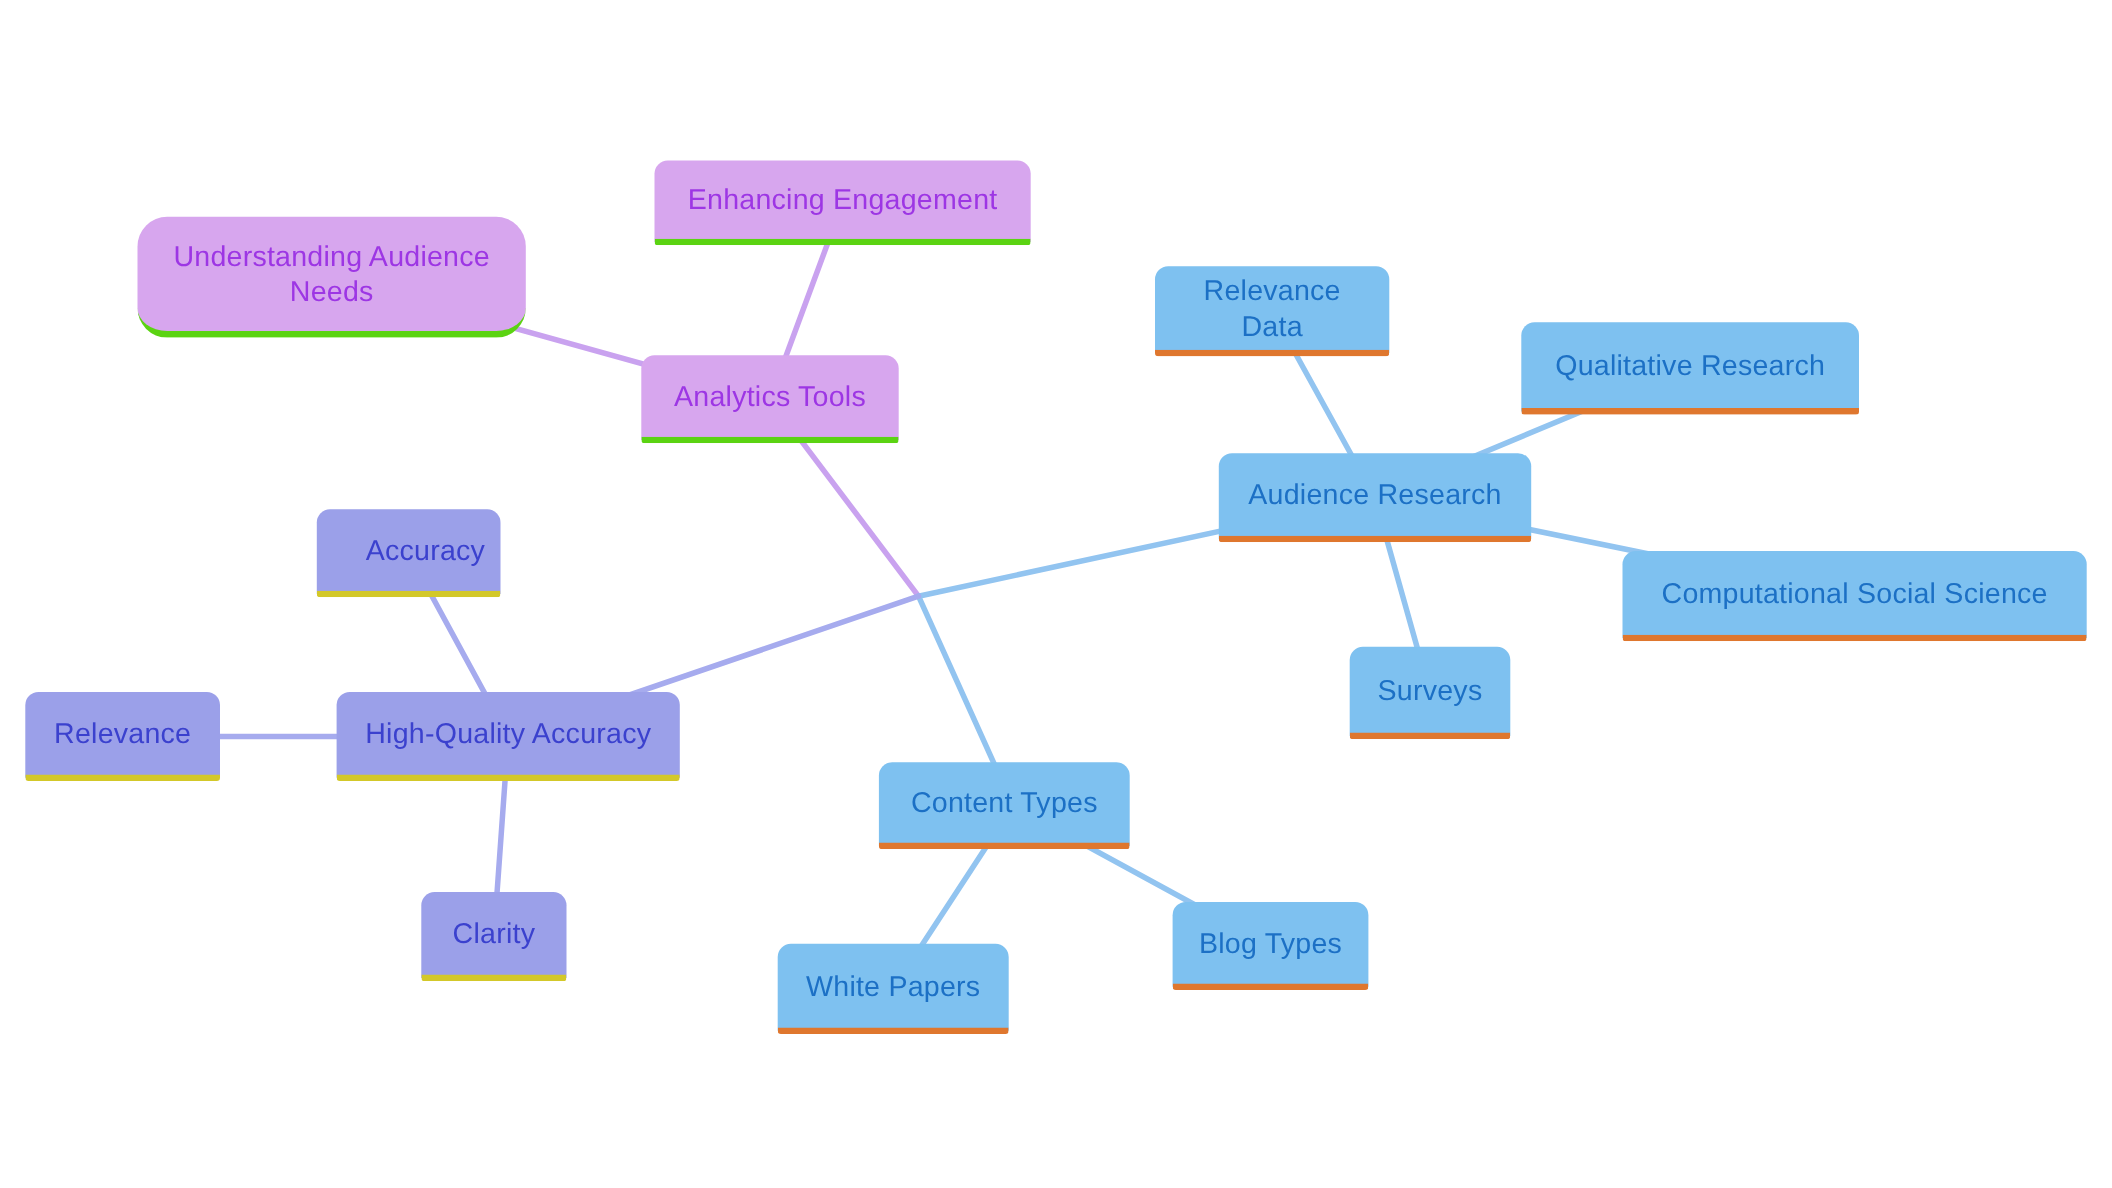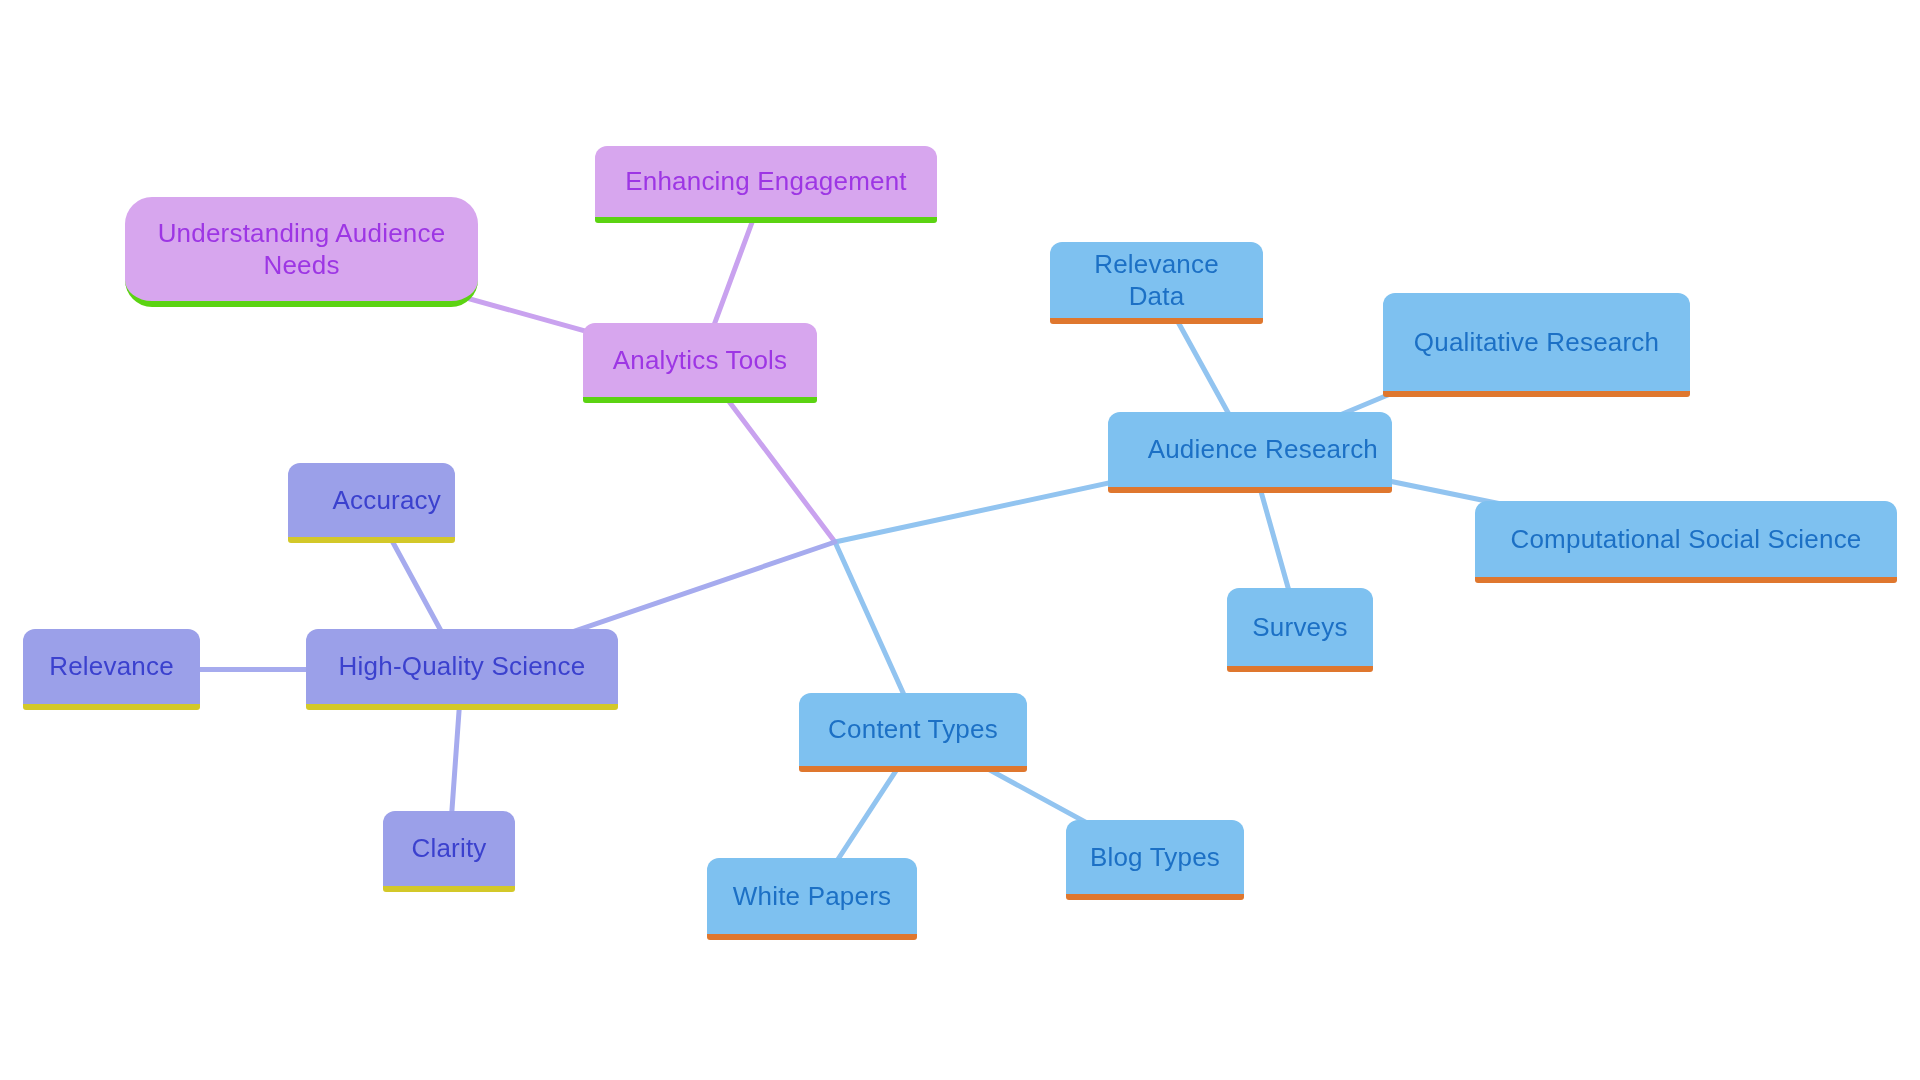--- a/index.html
+++ b/index.html
@@ -83,40 +83,40 @@
       </div>
       <div class="mm-node" style="left: 595px; top: 146px; width: 342px; height: 77px; background: rgb(215, 166, 238); border-bottom-color: rgb(91, 211, 18); color: rgb(157, 54, 228);">
         <span class="mm-label">Enhancing Engagement</span>
       </div>
       <div class="mm-node" style="left: 583px; top: 323px; width: 234px; height: 80px; background: rgb(215, 166, 238); border-bottom-color: rgb(91, 211, 18); color: rgb(157, 54, 228);">
         <span class="mm-label">Analytics Tools</span>
       </div>
       <div class="mm-node" style="left: 1050px; top: 242px; width: 213px; height: 82px; background: rgb(126, 193, 240); border-bottom-color: rgb(223, 119, 46); color: rgb(28, 112, 197);">
         <span class="mm-label">Relevance Data</span>
       </div>
-      <div class="mm-node" style="left: 1383px; top: 293px; width: 307px; height: 104px; background: rgb(126, 193, 240); border-bottom-color: rgb(223, 119, 46); color: rgb(28, 112, 197);">
+      <div class="mm-node" style="left: 1383px; top: 293px; width: 307px; height: 84px; background: rgb(126, 193, 240); border-bottom-color: rgb(223, 119, 46); color: rgb(28, 112, 197);">
         <span class="mm-label">Qualitative Research</span>
       </div>
-      <div class="mm-node" style="left: 1108px; top: 412px; width: 284px; height: 81px; background: rgb(126, 193, 240); border-bottom-color: rgb(223, 119, 46); color: rgb(28, 112, 197); justify-content: flex-end;">
+      <div class="mm-node" style="left: 1108px; top: 412px; width: 284px; height: 81px; background: rgb(126, 193, 240); border-bottom-color: rgb(223, 119, 46); color: rgb(28, 112, 197);">
         <span class="mm-label">Audience Research</span>
       </div>
       <div class="mm-node" style="left: 1475px; top: 501px; width: 422px; height: 82px; background: rgb(126, 193, 240); border-bottom-color: rgb(223, 119, 46); color: rgb(28, 112, 197);">
         <span class="mm-label">Computational Social Science</span>
       </div>
       <div class="mm-node" style="left: 1227px; top: 588px; width: 146px; height: 84px; background: rgb(126, 193, 240); border-bottom-color: rgb(223, 119, 46); color: rgb(28, 112, 197);">
         <span class="mm-label">Surveys</span>
       </div>
       <div class="mm-node" style="left: 288px; top: 463px; width: 167px; height: 80px; background: rgb(155, 160, 233); border-bottom-color: rgb(211, 200, 41); color: rgb(59, 65, 206); justify-content: flex-end;">
         <span class="mm-label">Accuracy</span>
       </div>
       <div class="mm-node" style="left: 23px; top: 629px; width: 177px; height: 81px; background: rgb(155, 160, 233); border-bottom-color: rgb(211, 200, 41); color: rgb(59, 65, 206);">
         <span class="mm-label">Relevance</span>
       </div>
       <div class="mm-node" style="left: 306px; top: 629px; width: 312px; height: 81px; background: rgb(155, 160, 233); border-bottom-color: rgb(211, 200, 41); color: rgb(59, 65, 206);">
-        <span class="mm-label">High-Quality Science</span>
+        <span class="mm-label">High-Quality Accuracy</span>
       </div>
       <div class="mm-node" style="left: 383px; top: 811px; width: 132px; height: 81px; background: rgb(155, 160, 233); border-bottom-color: rgb(211, 200, 41); color: rgb(59, 65, 206); text-align: right;">
         <span class="mm-label">Clarity</span>
       </div>
       <div class="mm-node" style="left: 799px; top: 693px; width: 228px; height: 79px; background: rgb(126, 193, 240); border-bottom-color: rgb(223, 119, 46); color: rgb(28, 112, 197);">
         <span class="mm-label">Content Types</span>
       </div>
       <div class="mm-node" style="left: 707px; top: 858px; width: 210px; height: 82px; background: rgb(126, 193, 240); border-bottom-color: rgb(223, 119, 46); color: rgb(28, 112, 197);">
         <span class="mm-label">White Papers</span>
       </div>

